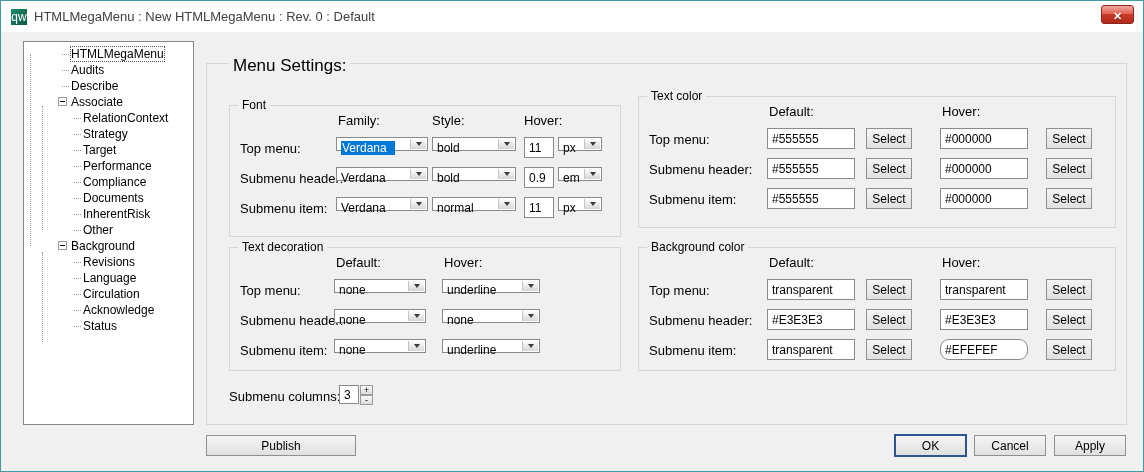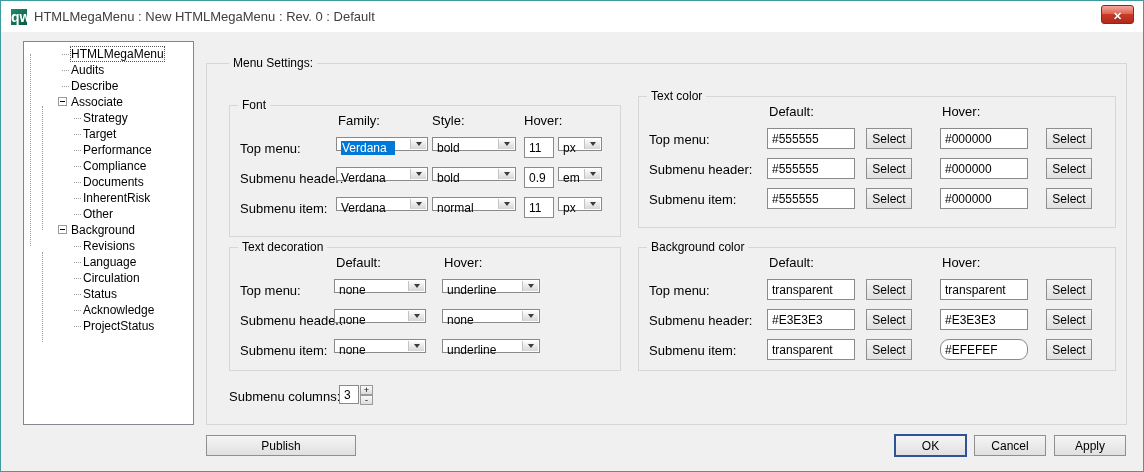--- a/index.html
+++ b/index.html
@@ -3,22 +3,22 @@
 <meta charset="utf-8">
 <style>
   * { box-sizing: border-box; }
   body { margin:0; background:#ffffff; font-family:"Liberation Sans", sans-serif; }
   .window { position:relative; width:1144px; height:472px; background:#f0f0f0;
             border:1px solid #3f9ba1; box-shadow:0 0 0 1px #d9e4e5; overflow:hidden; }
 
   
   .titlebar { position:absolute; left:0; top:0; right:0; height:31px; background:#ffffff; }
   .appicon { position:absolute; left:10px; top:8px; width:16px; height:16px;
-             background:linear-gradient(135deg,#1f8a6d,#0b5a45); color:#fff; font-size:14px;
-             font-weight:bold; text-align:center; line-height:16px; }
+             background:linear-gradient(135deg,#1f8a6d,#0b5a45); color:#fff; font-size:12px;
+             font-weight:normal; text-align:center; line-height:16px; }
   .title { position:absolute; left:33px; top:8px; font-size:13px; color:#404040; white-space:nowrap; }
   .close-btn { position:absolute; right:9px; top:4px; width:33px; height:19px;
                background:linear-gradient(#f2a89e,#e06452 45%,#cb3a28 50%,#b12a19);
                border:1px solid #8e2620; border-radius:3px; text-align:center; cursor:default; }
   .close-btn span { color:#fff; font-size:11px; line-height:17px; font-weight:bold;
                     text-shadow:0 1px 1px rgba(0,0,0,.45); }
 
   
   .tree { position:absolute; left:22px; top:40px; width:171px; height:384px; background:#fff;
           border:1px solid #82878f; padding-top:4px; overflow:hidden;padding-left:32px; }
@@ -30,21 +30,21 @@
   .trow.child .hstub { left:18px; }
   .vguide { position:absolute; width:0; border-left:1px dotted #9a9a9a; }
   .expander { position:absolute; left:2px; top:3px; width:9px; height:9px; background:#fff;
               border:1px solid #9a9a9a; }
   .expander::after { content:""; position:absolute; left:1px; top:3px; width:5px; height:1px; background:#000; }
 
   
   .groupbox { position:absolute; border:1px solid #d6d6d6; }
   .legend { position:absolute; top:-8px; left:8px; background:#f0f0f0; padding:0 4px;
             font-size:12px; color:#000; white-space:nowrap; }
-  .legend-main { font-size:12px; }
+  .legend-main { font-size:17px; }
   .colhead { position:absolute; font-size:13px; color:#000; white-space:nowrap; }
   .rowlabel { position:absolute; font-size:13px; color:#000; white-space:nowrap; }
 
   
   .combo { position:absolute; height:14px; background:#fff; border:1px solid #8a8a8a; }
   .ctext { position:absolute; left:4px; top:3px; font-size:12px; white-space:nowrap; }
   .ctext.hl { background:#0078d7; color:#fff; padding:0 8px 0 1px; }
   .cbtn { position:absolute; top:1px; right:1px; bottom:1px; width:16px;
           background:linear-gradient(#fdfdfd,#e8e8e8 55%,#d7d7d7); border-left:1px solid #c3c3c3;
           display:flex; align-items:center; justify-content:center; }
@@ -88,20 +88,24 @@
     <div class="trow">
         <span class="hstub"></span>
         <span class="lbl">Describe</span>
       </div>
     <div class="trow">
         <span class="expander"></span>
         <span class="lbl">Associate</span>
       </div>
     <div class="trow child">
         <span class="hstub"></span>
+        <span class="lbl">RelationContext</span>
+      </div>
+    <div class="trow child">
+        <span class="hstub"></span>
         <span class="lbl">Strategy</span>
       </div>
     <div class="trow child">
         <span class="hstub"></span>
         <span class="lbl">Target</span>
       </div>
     <div class="trow child">
         <span class="hstub"></span>
         <span class="lbl">Performance</span>
       </div>
@@ -132,29 +136,25 @@
     <div class="trow child">
         <span class="hstub"></span>
         <span class="lbl">Language</span>
       </div>
     <div class="trow child">
         <span class="hstub"></span>
         <span class="lbl">Circulation</span>
       </div>
     <div class="trow child">
         <span class="hstub"></span>
+        <span class="lbl">Acknowledge</span>
+      </div>
+    <div class="trow child">
+        <span class="hstub"></span>
         <span class="lbl">Status</span>
-      </div>
-    <div class="trow child">
-        <span class="hstub"></span>
-        <span class="lbl">Acknowledge</span>
-      </div>
-    <div class="trow child">
-        <span class="hstub"></span>
-        <span class="lbl">ProjectStatus</span>
       </div>
   </div>
 
   <div class="groupbox" style="left:205px;top:62px;width:921px;height:362px">
     <span class="legend legend-main" style="left:22px">Menu Settings:</span>
   </div>
 
   <div class="groupbox" style="left:228px;top:104px;width:392px;height:132px">
     <span class="legend">Font</span>
     <span class="colhead" style="left:108px;top:7px">Family:</span>

